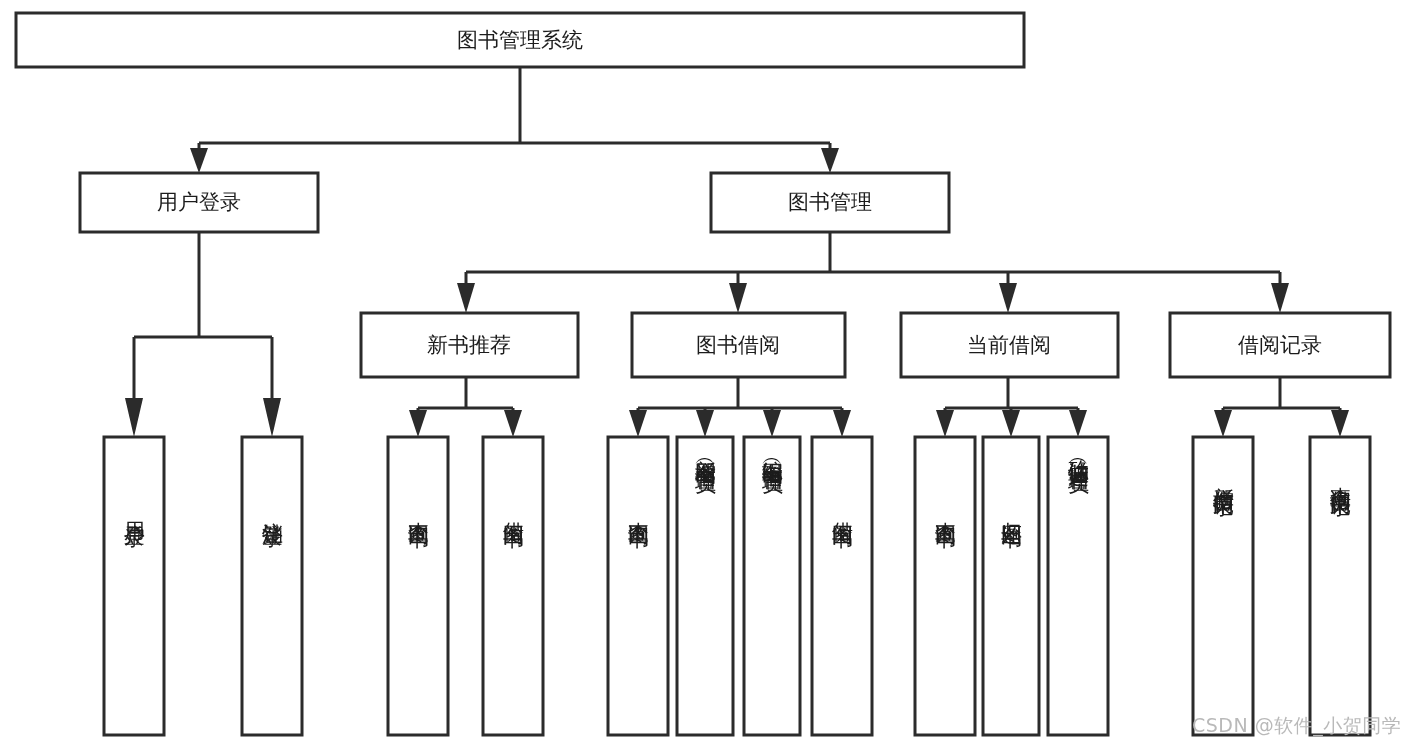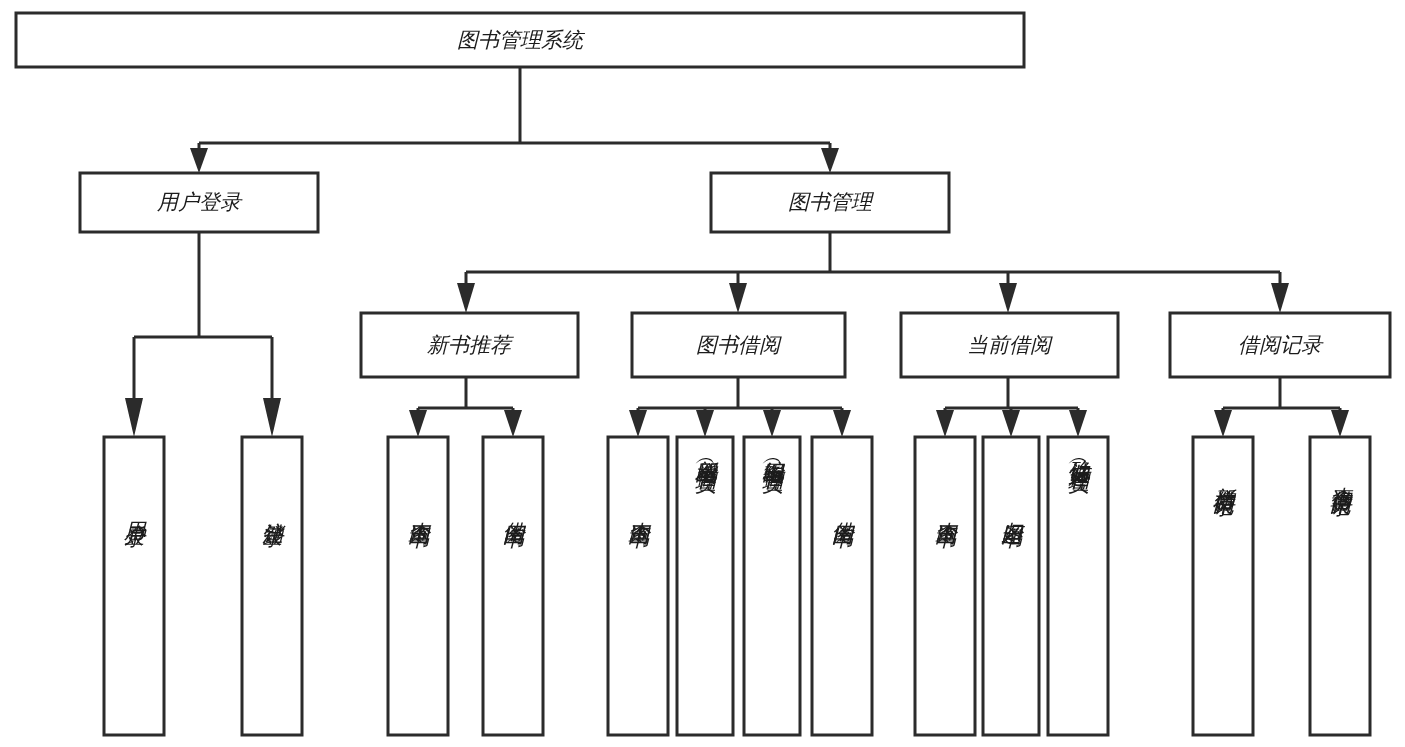--- a/index.html
+++ b/index.html
@@ -2,21 +2,21 @@
 <html><head>
 <meta charset="utf-8">
 <style>
   html,body{margin:0;padding:0;background:#ffffff;}
   body{
     width:1405px;height:747px;
     font-family:"DejaVu Sans","Liberation Sans",sans-serif;
     overflow:hidden;
     position:relative;
   }
-  #diagram-root{position:absolute;left:0;top:0;width:1405px;height:747px;font-style:italic;}
+  #diagram-root{position:absolute;left:0;top:0;width:1405px;height:747px;}
   svg#tree{position:absolute;left:0;top:0;width:1405px;height:747px;display:block;}
   .node-box{fill:#ffffff;stroke:#2b2b2b;stroke-width:3;}
   .conn{stroke:#2b2b2b;stroke-width:3;fill:none;stroke-linecap:butt;}
   .arrow-head{fill:#2b2b2b;stroke:none;}
   .node-label-h{
     font-family:"DejaVu Sans","Liberation Sans",sans-serif;
     font-size:21px;fill:#1c1c1c;
     text-anchor:middle;dominant-baseline:middle;
   }
   .node-label-v{
@@ -197,14 +197,15 @@
   <div class="vwrap" style="left:1048px;top:443px;width:60px;height:292px;">
     <span class="node-label-v">确认归还（管理员）</span>
   </div>
   <div class="vwrap" style="left:1193px;top:470px;width:60px;height:265px;">
     <span class="node-label-v">新增借阅记录</span>
   </div>
   <div class="vwrap" style="left:1310px;top:470px;width:60px;height:265px;">
     <span class="node-label-v">查询借阅记录</span>
   </div>
 
+  <div class="watermark" style="left:1192px;top:713px;">CSDN @软件_小贺同学</div>
 
 </div>
 
 </body></html>

